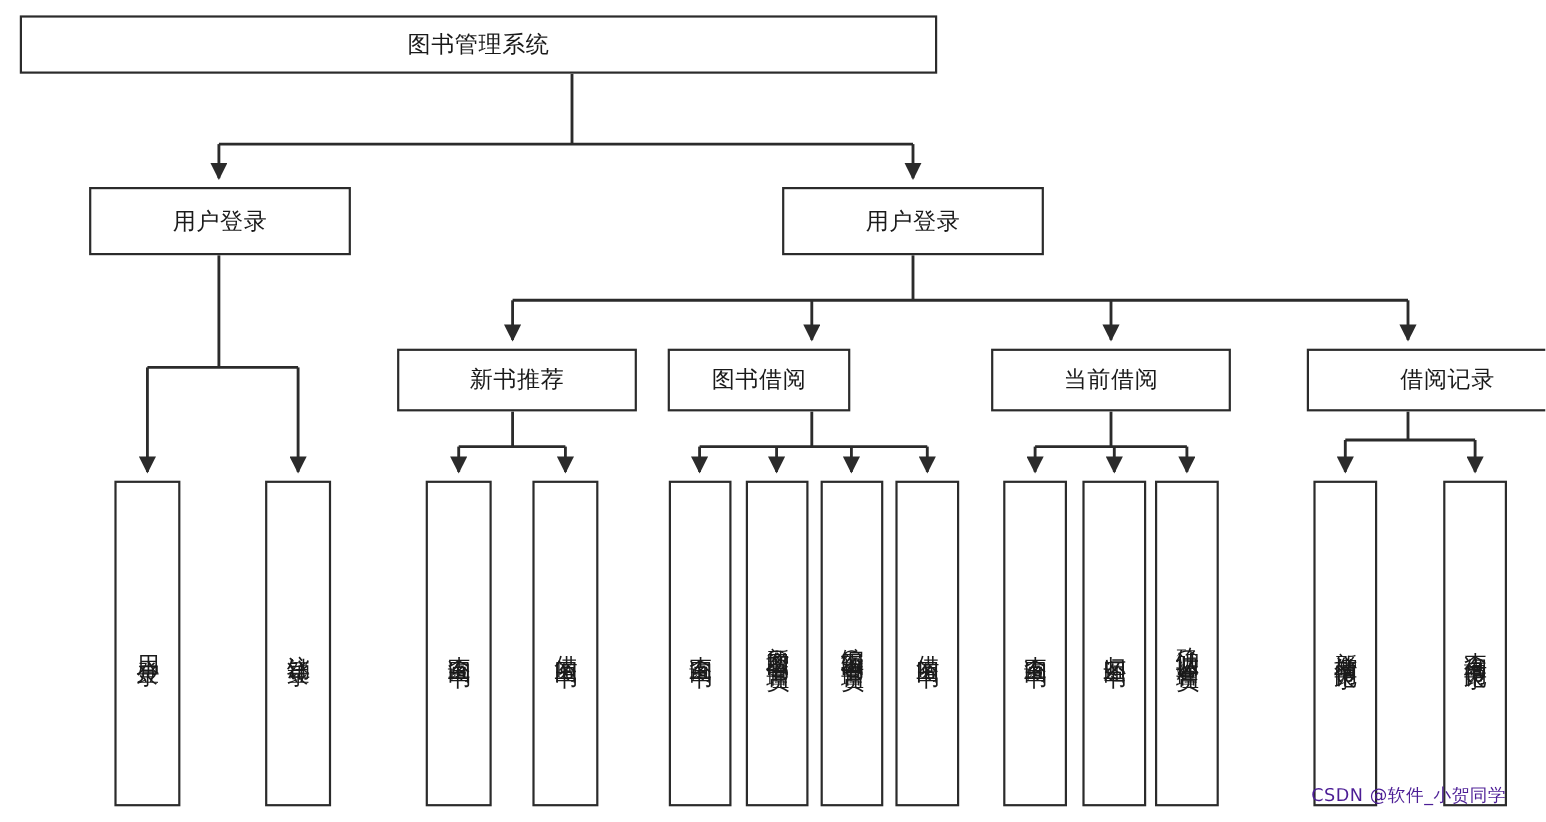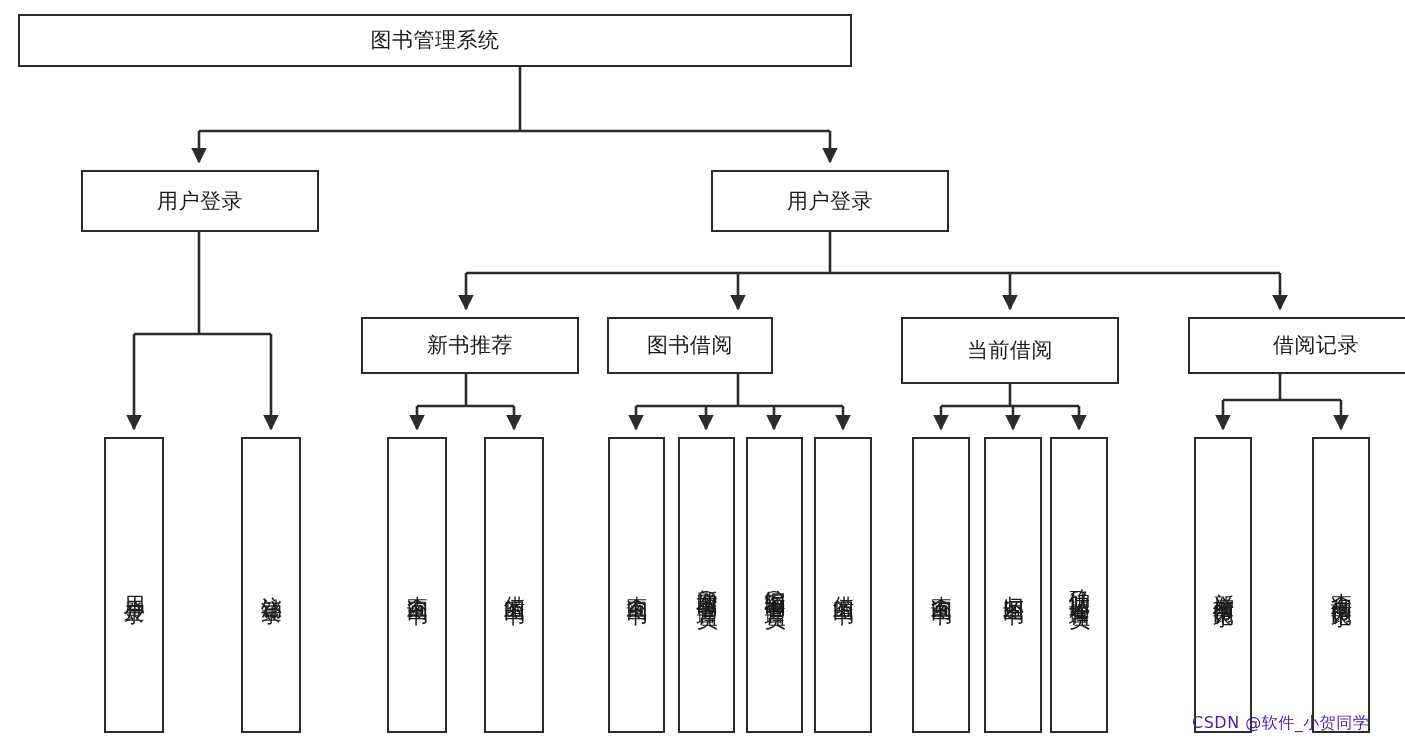--- a/index.html
+++ b/index.html
@@ -130,21 +130,21 @@
   <div class="node horiz" style="left:711px; top:170px; width:238px; height:62px;">
     <span class="label">用户登录</span>
   </div>
 
   <div class="node horiz" style="left:361px; top:317px; width:218px; height:57px;">
     <span class="label">新书推荐</span>
   </div>
   <div class="node horiz" style="left:607px; top:317px; width:166px; height:57px;">
     <span class="label">图书借阅</span>
   </div>
-  <div class="node horiz" style="left:901px; top:317px; width:218px; height:67px;">
+  <div class="node horiz" style="left:901px; top:317px; width:218px; height:57px;">
     <span class="label">当前借阅</span>
   </div>
   <div class="node horiz" style="left:1172px; top:317px; width:256px; height:57px;margin-left:16px;">
     <span class="label">借阅记录</span>
   </div>
 
   <div class="node vert" style="left:104px; top:437px; width:60px; height:296px;">
     <span class="label">用户登录</span>
   </div>
   <div class="node vert" style="left:241px; top:437px; width:60px; height:296px;">

